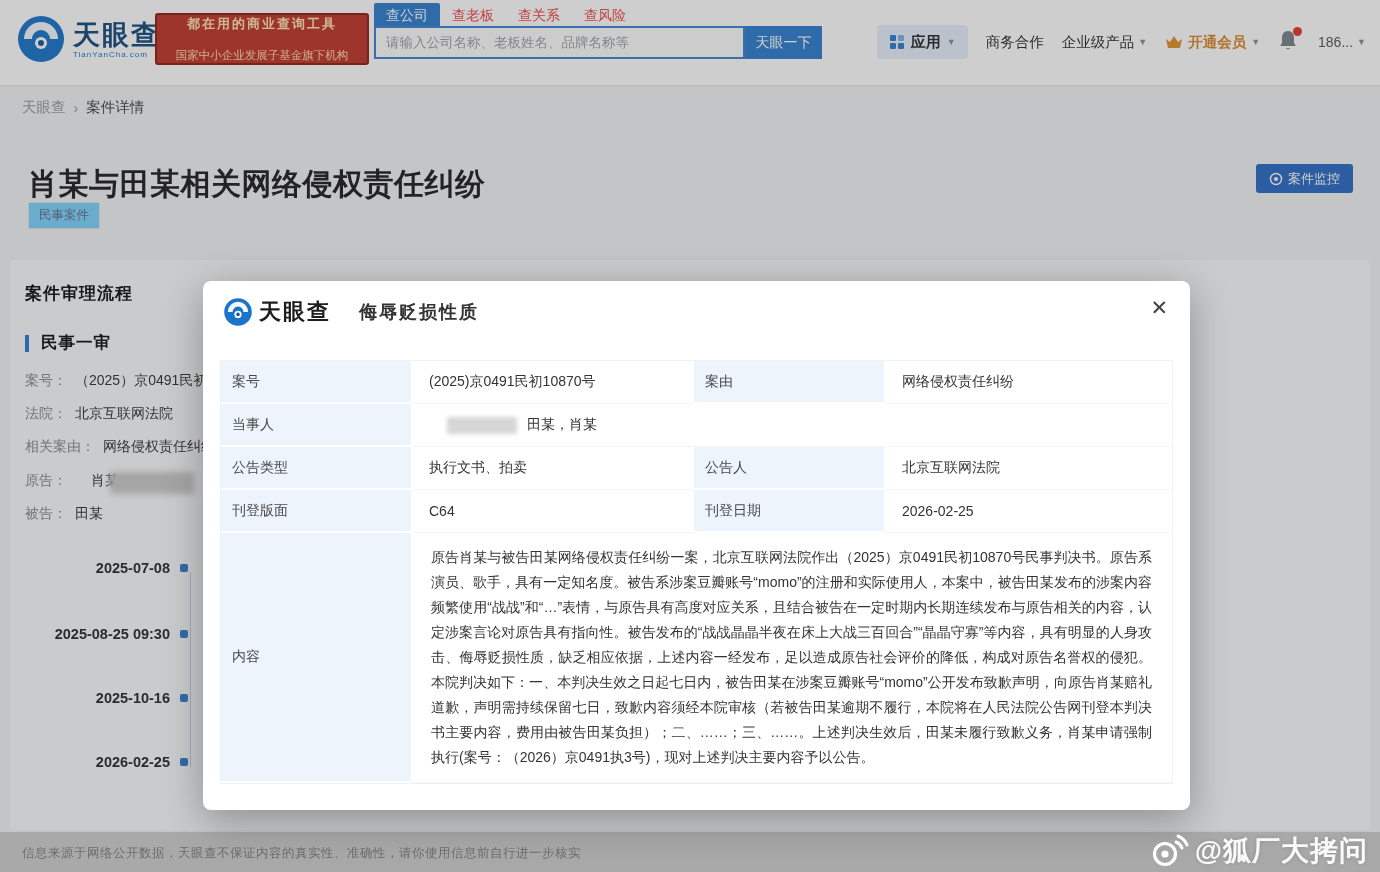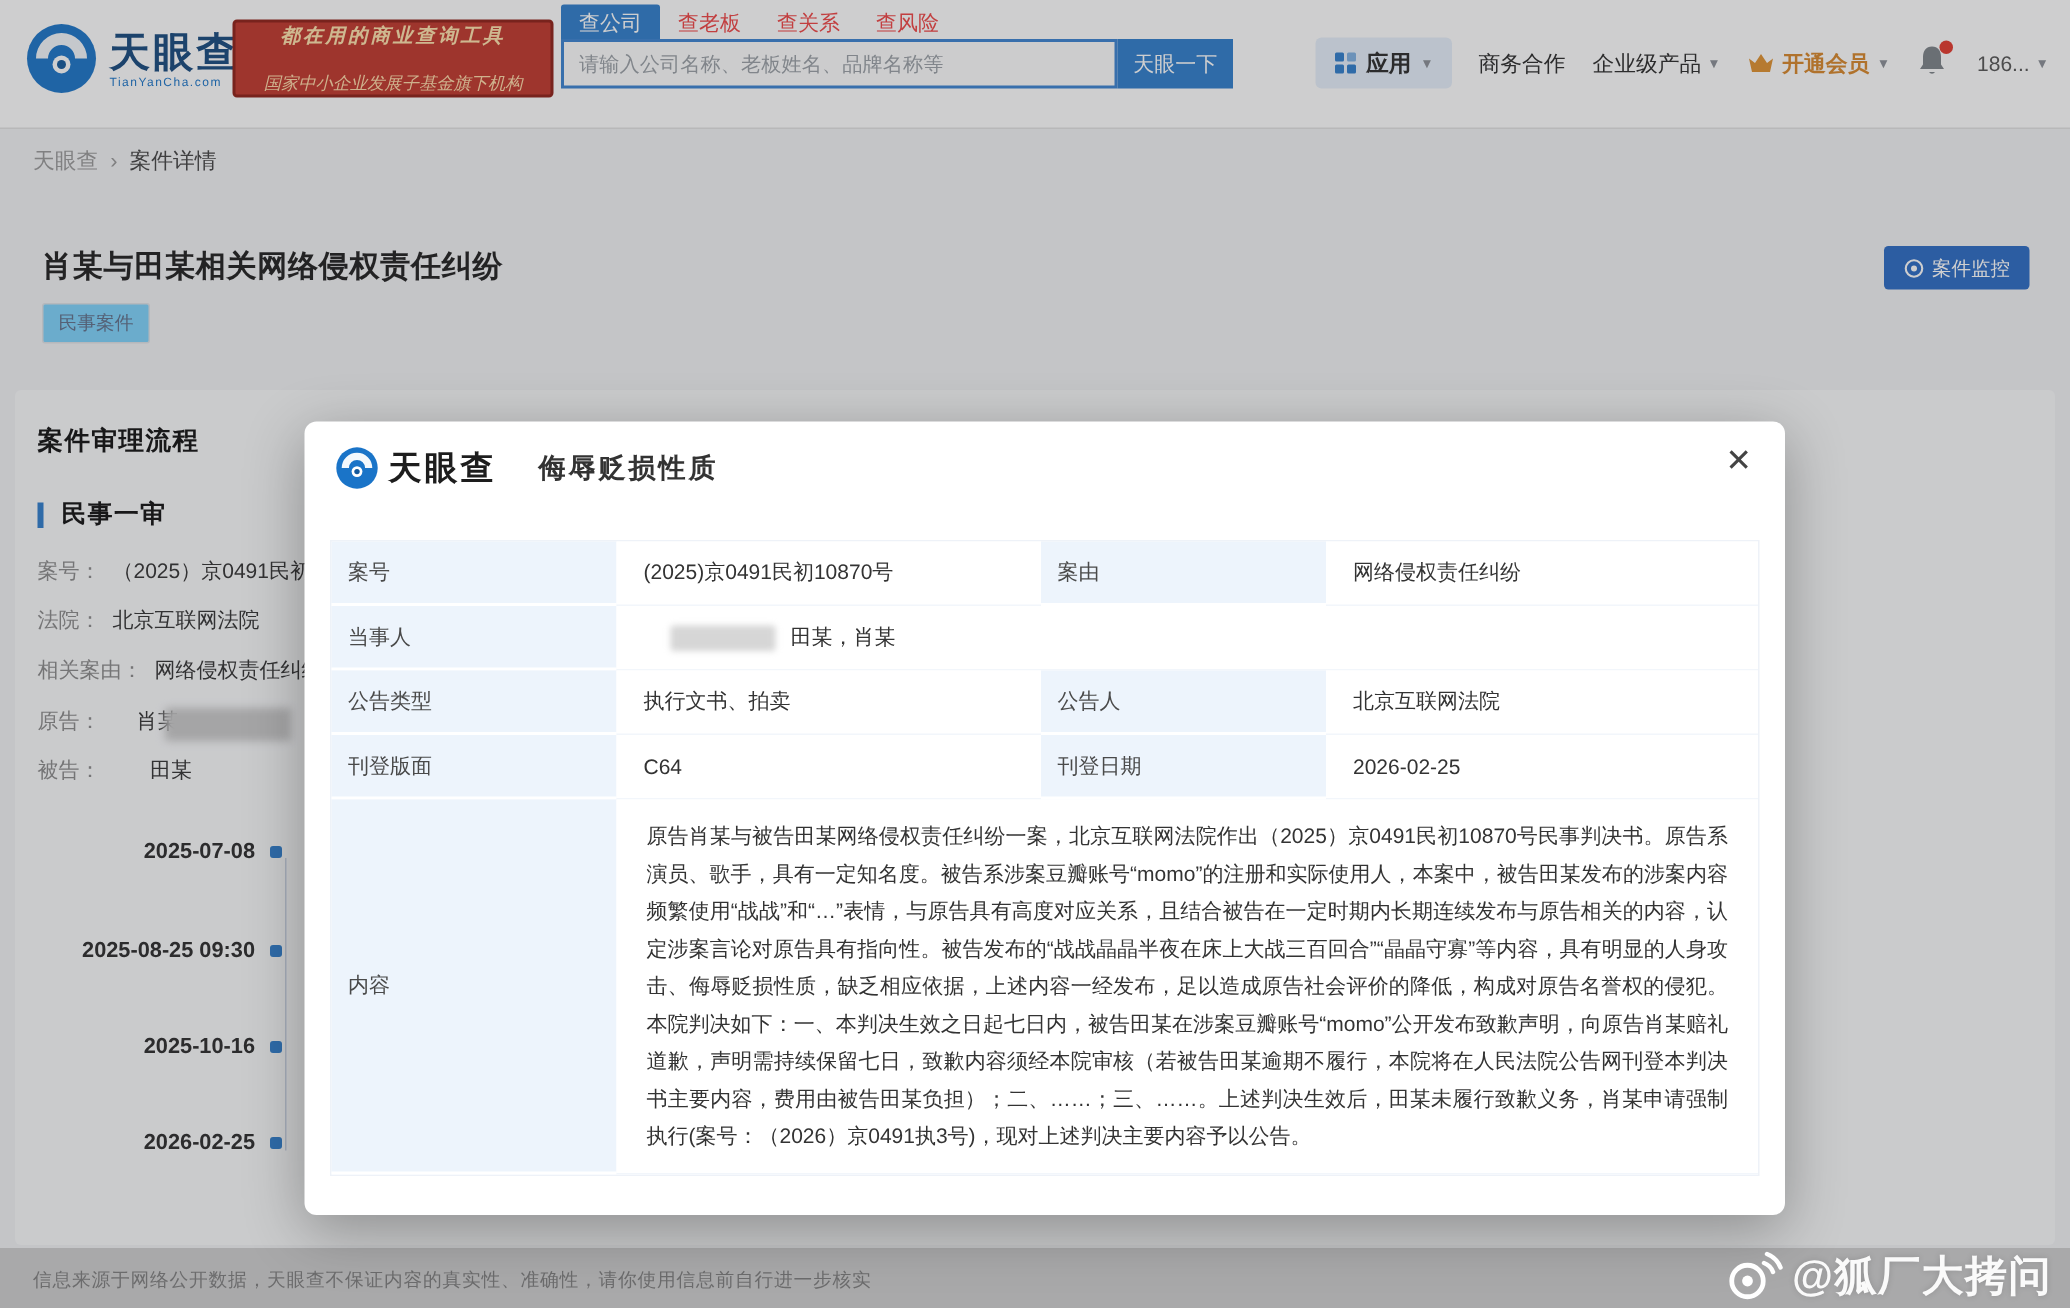--- a/index.html
+++ b/index.html
@@ -9,21 +9,21 @@
     background:#f2f3f5; position:relative; color:#333;
   }
   
   .navbar { position:absolute; left:0; top:0; width:1380px; height:86px; background:#ffffff; border-bottom:1px solid #e3e3e3; z-index:1; }
   .logo { position:absolute; left:16px; top:14px; display:flex; align-items:center; gap:7px; }
   .logo-icon { width:50px; height:50px; }
   .logo-texts { display:flex; flex-direction:column; }
   .logo-cn { font-size:27px; font-weight:bold; color:#16497d; letter-spacing:2px; line-height:30px;}
   .logo-en { font-size:8px; color:#1a74c8; letter-spacing:1px; }
   .ad-banner { position:absolute; left:155px; top:13px; width:214px; height:52px; background:#c0362b; border:2px solid #8f1f16; border-radius:3px;
-    display:flex; flex-direction:column; align-items:center; justify-content:center; gap:15px;font-style:italic; }
+    display:flex; flex-direction:column; align-items:center; justify-content:center; gap:15px; }
   .ad-line1 { color:#ffe2ad; font-size:13px; font-weight:bold; letter-spacing:2px; }
   .ad-line2 { color:#ffd9a8; font-size:11.5px; letter-spacing:0; }
   .search-tabs { position:absolute; left:374px; top:3px; display:flex; }
   .stab { height:25px; padding:0 12px; font-size:14px; color:#ef4444; display:flex; align-items:center; cursor:pointer; }
   .stab.active { background:#2e7dcc; color:#fff; border-radius:2px 2px 0 0; }
   .search-box { position:absolute; left:374px; top:26px; width:371px; height:33px; border:2px solid #3a82d2; background:#fdfdfd; display:flex; align-items:center; }
   .search-box input { border:none; outline:none; width:100%; height:100%; padding:0 10px; font-size:13.5px; background:transparent; color:#333; font-family:inherit;}
   .search-box input::placeholder { color:#9aa0a6; }
   .search-btn { position:absolute; left:745px; top:26px; width:77px; height:33px; background:#2e7dcc; color:#fff; font-size:14px; border:none; cursor:pointer; font-family:inherit;}
   .nav-right { position:absolute; right:14px; top:24px; height:36px; display:flex; align-items:center; gap:18px; }
@@ -31,21 +31,21 @@
   .apps-pill .lbl { font-size:15px; color:#2b2b2b; font-weight:bold; }
   .caret { font-size:9px; color:#8a8f96; }
   .nav-link { font-size:14.5px; color:#2b2b2b; cursor:pointer; display:flex; align-items:center; gap:4px; white-space:nowrap; }
   .vip { color:#d8872a; font-weight:bold; display:flex; align-items:center; gap:5px; cursor:pointer; font-size:14.5px; white-space:nowrap;}
   .bell-wrap { position:relative; width:22px; height:24px; cursor:pointer; }
   .bell-dot { position:absolute; right:-2px; top:-3px; width:9px; height:9px; border-radius:50%; background:#e4382c; }
   .phone { font-size:14px; color:#555; display:flex; align-items:center; gap:4px; cursor:pointer; white-space:nowrap;}
   
   .breadcrumb { position:absolute; left:22px; top:98px; font-size:14.5px; color:#999; display:flex; gap:8px; align-items:center; z-index:1;}
   .breadcrumb .cur { color:#444; }
-  .case-title { position:absolute; left:28px; top:164px; font-size:20px; font-weight:bold; color:#1f1f1f; z-index:1; letter-spacing:0.5px;}
+  .case-title { position:absolute; left:28px; top:164px; font-size:30px; font-weight:bold; color:#1f1f1f; z-index:1; letter-spacing:0.5px;}
   .case-tag { position:absolute; left:28px; top:202px; font-size:12.5px; color:#60708a; background:#7dd3fc; border:1px solid #dfe2e6; border-radius:2px; padding:4px 10px; z-index:1;}
   .monitor-btn { position:absolute; left:1256px; top:164px; width:97px; height:29px; background:#2b6bc4; border:none; border-radius:3px; color:#fff; font-size:13px;
     display:flex; align-items:center; justify-content:center; gap:5px; cursor:pointer; z-index:1; font-family:inherit;}
   
   .main-card { position:absolute; left:10px; top:260px; width:1360px; height:570px; background:#fafbfc; border-radius:4px; z-index:1; }
   .flow-title { position:absolute; left:15px; top:22px; font-size:17px; font-weight:bold; color:#111; letter-spacing:1px;}
   .stage-row { position:absolute; left:15px; top:72px; display:flex; align-items:center; gap:12px; }
   .stage-bar { width:4px; height:17px; background:#2e7dcc; }
   .stage-name { font-size:16.5px; font-weight:bold; color:#111; letter-spacing:1px;}
   .side-field { position:absolute; left:15px; display:flex; font-size:14px; white-space:nowrap; }
@@ -186,21 +186,21 @@
   </div>
   <div class="side-field" style="top:178px;">
     <span class="lab">相关案由：</span>
     <span class="val">网络侵权责任纠纷</span>
   </div>
   <div class="side-field" style="top:212px;gap:16px;">
     <span class="lab">原告：</span>
     <span class="val">肖某</span>
   </div>
   <div class="blur-chip"></div>
-  <div class="side-field" style="top:245px;gap:25px;">
+  <div class="side-field" style="top:245px;">
     <span class="lab">被告：</span>
     <span class="val">田某</span>
   </div>
 
   <div class="timeline-line"></div>
   <div class="tl-row" style="top:300px; left:13px;">
     <span class="tl-date">2025-07-08</span>
     <span class="tl-dot"></span>
   </div>
   <div class="tl-row" style="top:366px; left:13px;">

